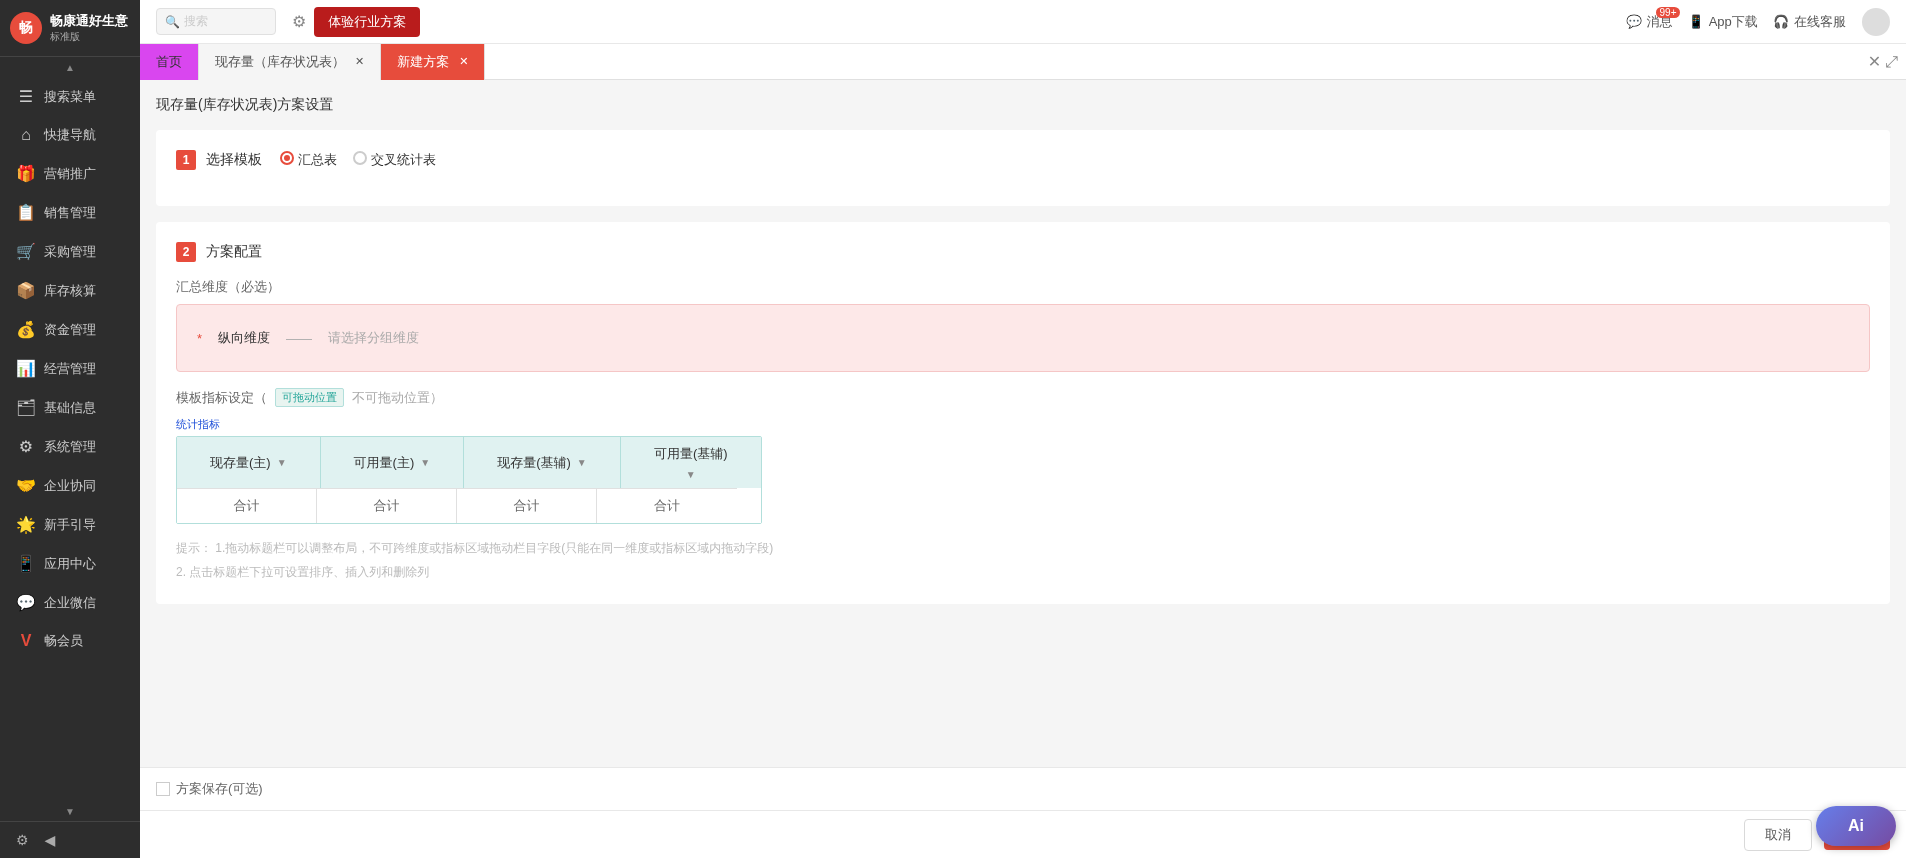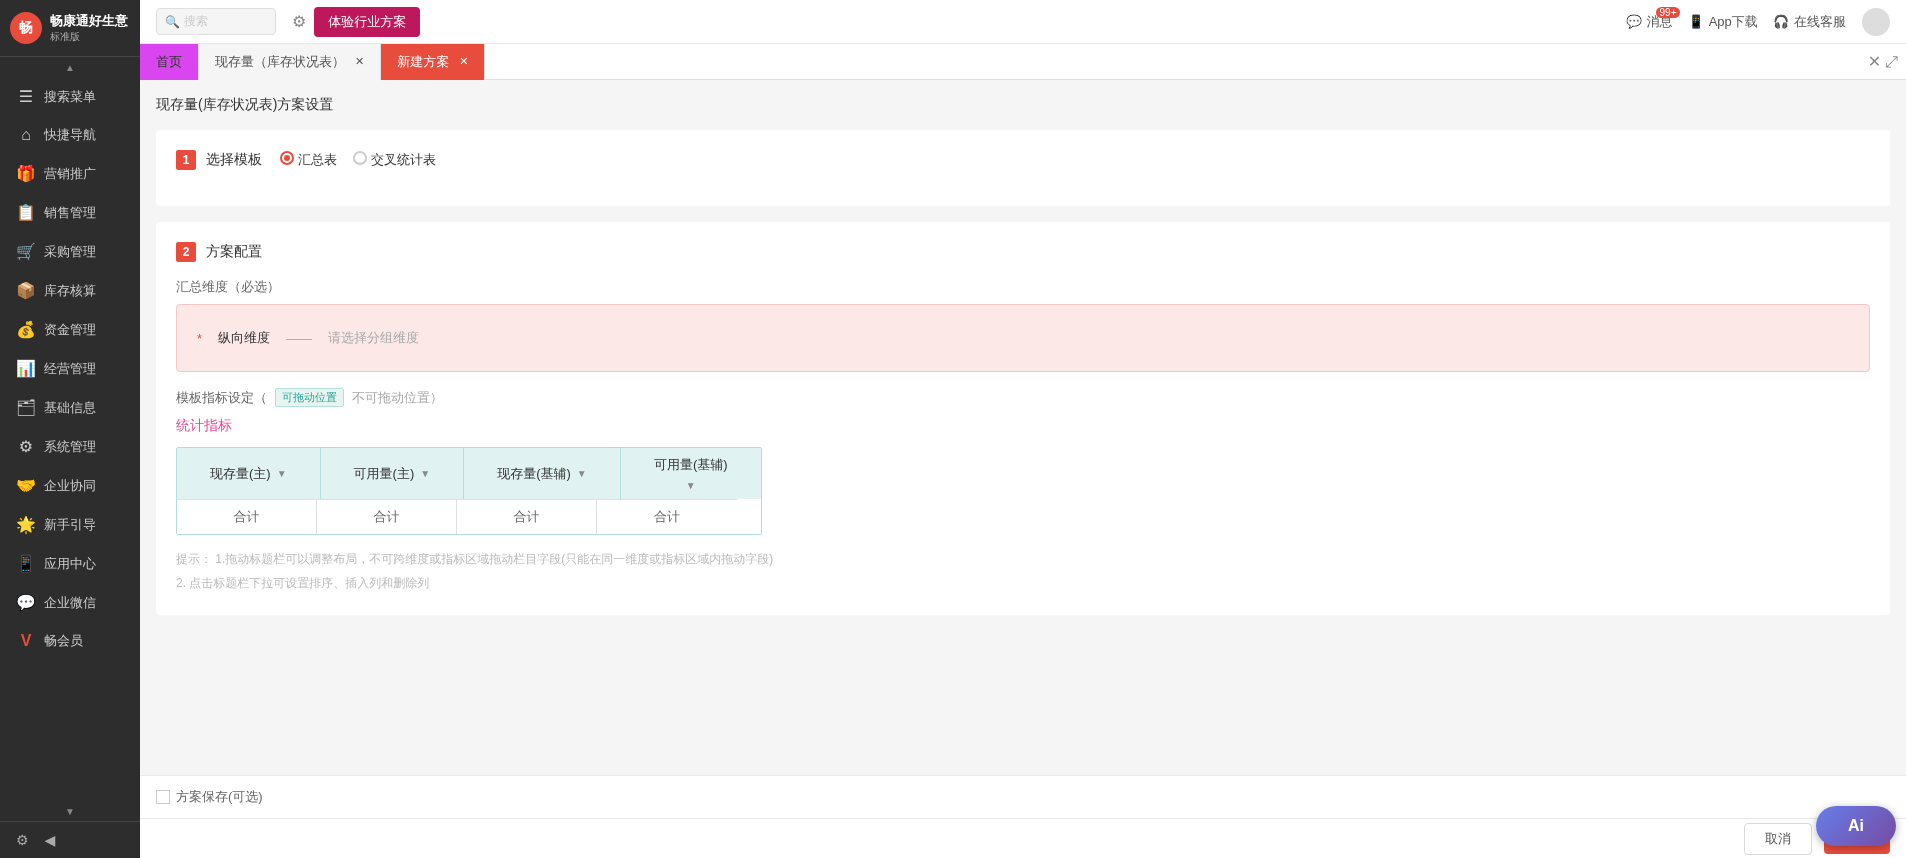--- a/index.html
+++ b/index.html
@@ -60,21 +60,21 @@
       flex-shrink: 0;
     }
     .header-left { display: flex; align-items: center; gap: 8px; }
     .header-search {
       background: #f5f5f5; border: 1px solid #e0e0e0; border-radius: 4px;
       padding: 4px 8px; font-size: 12px; color: #999; width: 120px;
       display: flex; align-items: center; gap: 4px;
     }
     .header-settings { color: #888; cursor: pointer; font-size: 16px; margin-left: 8px; }
     .header-trial-btn {
-      background: #be185d; color: #fff; border: none;
+      background: #b91c1c; color: #fff; border: none;
       padding: 6px 14px; border-radius: 4px; font-size: 13px; cursor: pointer;
     }
     .header-right { display: flex; align-items: center; gap: 16px; font-size: 13px; color: #555; }
     .header-badge {
       position: relative; display: inline-block;
     }
     .badge-count {
       position: absolute; top: -6px; right: -8px;
       background: #e74c3c; color: #fff; font-size: 10px;
       border-radius: 8px; padding: 0 4px; min-width: 16px; text-align: center;
@@ -154,21 +154,21 @@
     .metrics-setting-label {
       font-size: 13px; color: #666; margin-bottom: 10px;
       display: flex; align-items: center; gap: 8px;
     }
     .draggable-badge {
       background: #e8f4f0; border: 1px solid #b2dfdb;
       color: #26a69a; font-size: 11px; padding: 1px 6px; border-radius: 2px;
     }
 
     .stats-section { margin-top: 8px; }
-    .stats-title { color: #ec4899; font-size: 14px; margin-bottom: 12px; }
+    .stats-title { color: #1d4ed8; font-size: 11px; margin-bottom: 4px; }
     .stats-table { border: 1px solid #b2dfdb; border-radius: 2px; width: auto; display: inline-block; }
     .stats-header-row { display: flex; background: #e0f2f1; }
     .stats-header-cell {
       padding: 8px 33px; font-size: 13px; color: #333;
       border-right: 1px solid #b2dfdb;
       display: flex; align-items: center; gap: 6px; min-width: 140px; justify-content: center;
     }
     .stats-header-cell:last-child { border-right: none; flex-direction: column; }
     .stats-data-row { display: flex; background: #fff; }
     .stats-data-cell {
@@ -190,21 +190,21 @@
       border-top: 1px solid #e8e8e8; flex-shrink: 0;
     }
     .save-checkbox {
       width: 14px; height: 14px; border: 1px solid #ccc;
       display: inline-block; cursor: pointer;
     }
     .save-label { font-size: 13px; color: #666; }
 
     
     .footer {
-      height: 40px;
+      height: 48px;
       background: #fff;
       border-top: 1px solid #e8e8e8;
       display: flex; align-items: center; justify-content: flex-end;
       padding: 0 16px; gap: 12px; flex-shrink: 0;
     }
     .btn-cancel {
       padding: 6px 20px; border: 1px solid #d9d9d9; background: #fff;
       border-radius: 4px; font-size: 13px; color: #555; cursor: pointer;
     }
     .btn-query {

